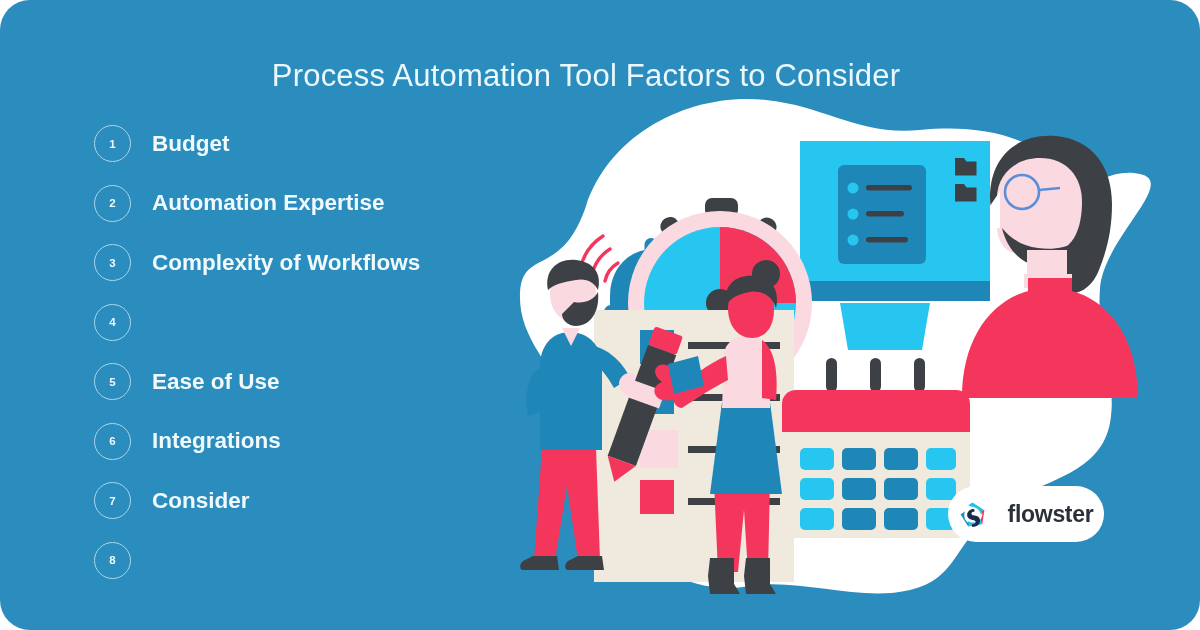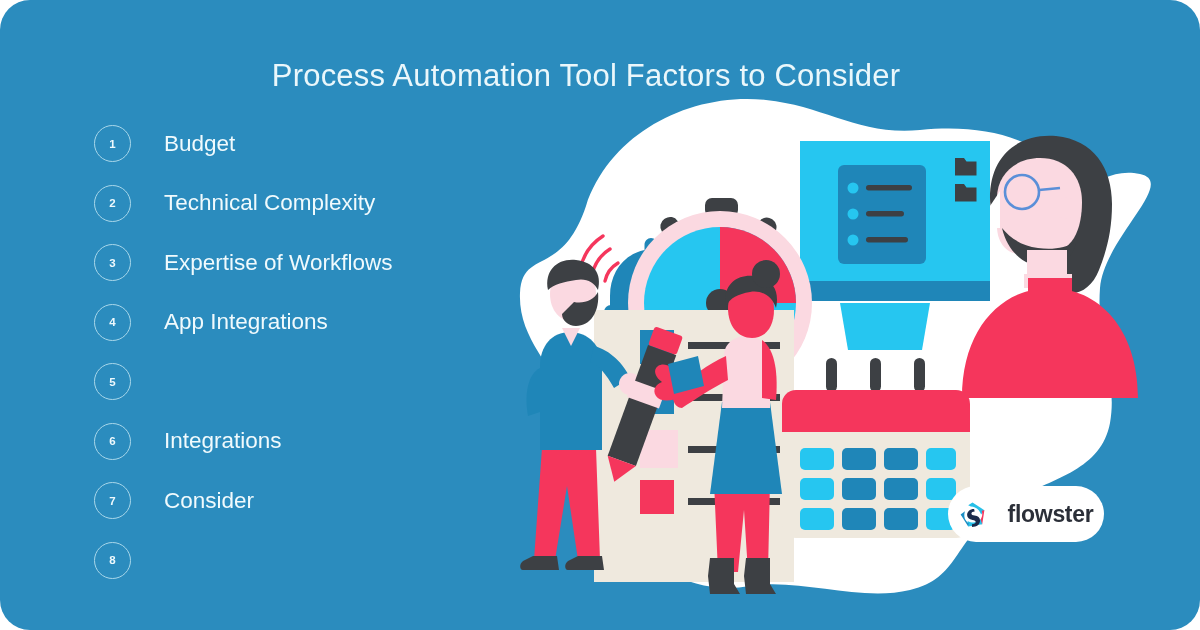--- a/index.html
+++ b/index.html
@@ -70,24 +70,24 @@
     color: #eef9fd;
     font-size: 11.5px;
     font-weight: 700;
     display: flex;
     align-items: center;
     justify-content: center;
     box-sizing: border-box;
     letter-spacing: 0;
   }
   .factor-label {
-    margin-left: 33px;
+    margin-left: 21px;
     color: #f0fafd;
     font-size: 22.5px;
-    font-weight: 400;
+    font-weight: 700;
     line-height: 28px;
     white-space: nowrap;
   }
 
   
   .illustration {
     position: absolute;
     left: 500px;
     top: 78px;
     width: 700px;
@@ -136,35 +136,35 @@
 
   <div class="factor-list">
 
     <div class="factor-item">
       <div class="factor-num">1</div>
       <div class="factor-label">Budget</div>
     </div>
 
     <div class="factor-item">
       <div class="factor-num">2</div>
-      <div class="factor-label">Technical Complexity</div>
+      <div class="factor-label">Automation Expertise</div>
     </div>
 
     <div class="factor-item">
       <div class="factor-num">3</div>
-      <div class="factor-label">Expertise of Workflows</div>
+      <div class="factor-label">Complexity of Workflows</div>
     </div>
 
     <div class="factor-item">
       <div class="factor-num">4</div>
-      <div class="factor-label">App Integrations</div>
     </div>
 
     <div class="factor-item">
       <div class="factor-num">5</div>
+      <div class="factor-label">Ease of Use</div>
     </div>
 
     <div class="factor-item">
       <div class="factor-num">6</div>
       <div class="factor-label">Integrations</div>
     </div>
 
     <div class="factor-item">
       <div class="factor-num">7</div>
       <div class="factor-label">Consider</div>

